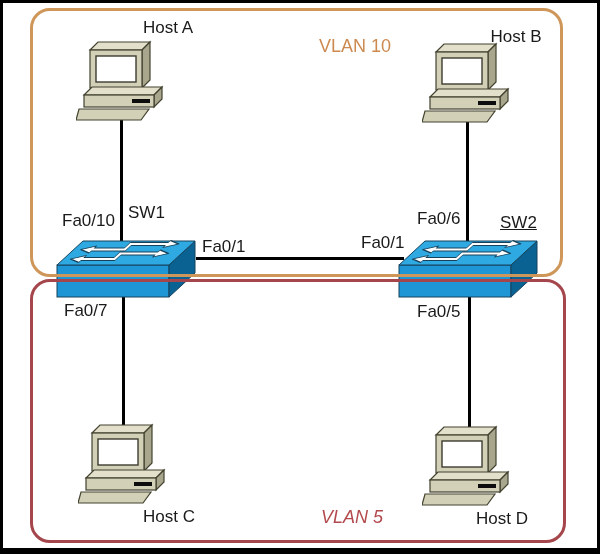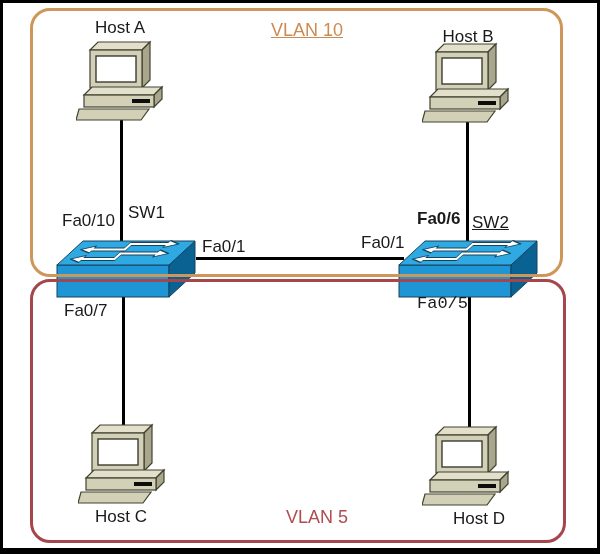--- a/index.html
+++ b/index.html
@@ -13,24 +13,24 @@
   .stage{
     position:relative;width:600px;height:554px;background:var(--bg);
     font-family:"Liberation Sans", sans-serif;color:var(--label-color);
     overflow:hidden;
   }
   .frame{position:absolute;inset:0;border:3px solid #000;border-bottom-width:6px;z-index:9;pointer-events:none;}
   .vlan-box{position:absolute;border-radius:20px;border:3px solid;z-index:5;pointer-events:none;}
   .vlan10-box{left:30px;top:8px;width:527px;height:263px;border-color:var(--vlan10-border);}
   .vlan5-box{left:30px;top:279px;width:530px;height:258px;border-color:var(--vlan5-border);}
   .lbl{position:absolute;font-size:17px;line-height:1.1;white-space:nowrap;z-index:6;}
-  .lbl.center{transform:translateX(-50%);}
+  .lbl.center{transform:translateX(-50%);margin-left:48px;}
   .vlan-lbl{font-size:18px;}
-  .vlan10-lbl{left:307px;top:21px;color:var(--vlan10-text);text-decoration:underline;}
-  .vlan5-lbl{left:317px;top:508px;color:var(--vlan5-text);}
+  .vlan10-lbl{left:307px;top:37px;color:var(--vlan10-text);}
+  .vlan5-lbl{left:304px;top:508px;color:var(--vlan5-text);font-style:italic;}
   .line{position:absolute;background:var(--line-color);z-index:1;}
   .dev{position:absolute;z-index:2;}
   .sw-top{fill:var(--switch-top);stroke:var(--switch-outline);stroke-width:1;}
   .sw-front{fill:var(--switch-front);stroke:var(--switch-outline);stroke-width:1;}
   .sw-side{fill:var(--switch-side);stroke:var(--switch-outline);stroke-width:1;}
   .sw-arrow{fill:#ffffff;stroke:var(--switch-outline);stroke-width:0.9;stroke-linejoin:round;}
   .pc-front{fill:var(--host-front);stroke:var(--host-outline);stroke-width:1.2;}
   .pc-top{fill:var(--host-top);stroke:var(--host-outline);stroke-width:1.2;}
   .pc-side{fill:var(--host-side);stroke:var(--host-outline);stroke-width:1.2;}
   .pc-screen{fill:#ffffff;stroke:#3c3c30;stroke-width:1.4;}
@@ -117,25 +117,25 @@
 
   <div class="vlan-box vlan10-box"></div>
   <div class="vlan-box vlan5-box"></div>
 
   <div class="lbl vlan-lbl vlan10-lbl center">VLAN 10</div>
   <div class="lbl vlan-lbl vlan5-lbl center">VLAN 5</div>
 
   <div class="lbl center" style="left:120px;top:19px;">Host A</div>
   <div class="lbl center" style="left:468px;top:28px;">Host B</div>
   <div class="lbl center" style="left:121px;top:508px;text-align:center;">Host C</div>
-  <div class="lbl center" style="left:479px;top:510px;">Host D</div>
+  <div class="lbl center" style="left:454px;top:510px;">Host D</div>
 
   <div class="lbl" style="left:62px;top:212px;">Fa0/10</div>
   <div class="lbl" style="left:128px;top:204px;">SW1</div>
   <div class="lbl" style="left:202px;top:238px;">Fa0/1</div>
   <div class="lbl" style="left:361px;top:234px;">Fa0/1</div>
-  <div class="lbl" style="left:417px;top:210px;font-weight:bold;">Fa0/6</div>
-  <div class="lbl" style="left:472px;top:214px;text-decoration:underline;">SW2</div>
+  <div class="lbl" style="left:417px;top:210px;">Fa0/6</div>
+  <div class="lbl" style="left:500px;top:214px;text-decoration:underline;">SW2</div>
   <div class="lbl" style="left:64px;top:302px;">Fa0/7</div>
-  <div class="lbl" style="left:417px;top:295px;font-family:Liberation Mono, monospace;">Fa0/5</div>
+  <div class="lbl" style="left:417px;top:303px;">Fa0/5</div>
 
   <div class="frame"></div>
 </div>
 
 </body></html>

